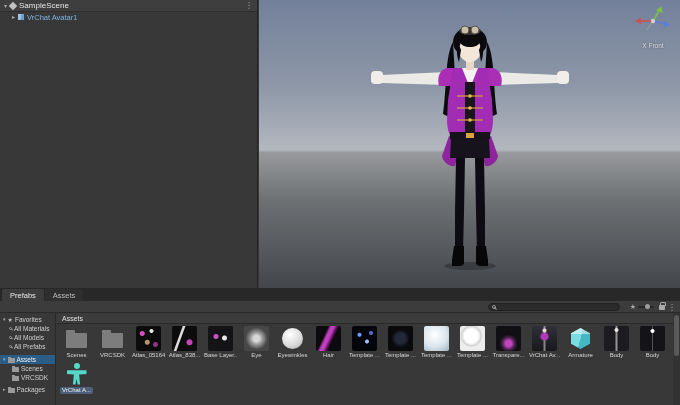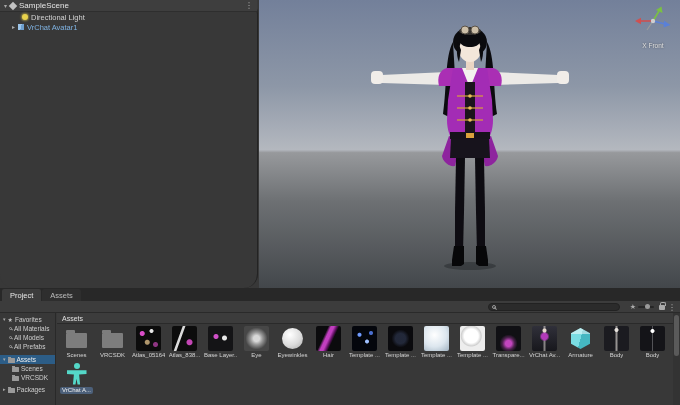--- a/index.html
+++ b/index.html
@@ -1,21 +1,21 @@
 <!DOCTYPE html>
 <html><head>
 <meta charset="utf-8">
 <style>
   *{box-sizing:border-box;margin:0;padding:0;}
   html,body{width:680px;height:405px;overflow:hidden;background:#383838;
     font-family:"Liberation Sans",sans-serif;}
   #stage{position:relative;width:680px;height:405px;}
 
   
-  #hierarchy{position:absolute;left:0;top:0;width:258px;height:288px;background:#383838;border-right:1px solid #232323;border-radius:14px;}
+  #hierarchy{position:absolute;left:0;top:0;width:258px;height:288px;background:#383838;border-right:1px solid #232323;}
   .h-header{height:12px;background:#3e3e3e;border-bottom:1px solid #2e2e2e;display:flex;align-items:center;gap:3px;padding:0 4px;}
   .caret{font-size:6px;color:#a8a8a8;line-height:1;}
   .u-icon{width:6px;height:6px;background:#c2c2c2;transform:rotate(45deg);flex:0 0 auto;}
   .h-title{font-size:8px;color:#e4e4e4;flex:1 1 auto;white-space:nowrap;overflow:hidden;}
   .kebab{font-size:8px;color:#b8b8b8;line-height:1;}
   .h-row{height:10px;display:flex;align-items:center;gap:3px;font-size:7.5px;color:#d2d2d2;white-space:nowrap;}
   .h-row.light{padding-left:22px;}
   .h-row.prefab{padding-left:12px;color:#7fb3e3;}
   .sun{width:6px;height:6px;border-radius:50%;background:#e8d24c;box-shadow:0 0 2px 1px rgba(232,210,76,.5);flex:0 0 auto;}
   .cube-blue{width:6px;height:6px;background:linear-gradient(105deg,#9cc4e8 50%,#6d9fce 50%);flex:0 0 auto;}
@@ -123,24 +123,20 @@
 
 <div id="stage">
 
   <div id="hierarchy">
     <div class="h-header">
       <span class="caret">▾</span>
       <span class="u-icon"></span>
       <span class="h-title">SampleScene</span>
       <span class="kebab">⋮</span>
     </div>
-    <div class="h-row light">
-      <span class="sun"></span>
-      <span>Directional Light</span>
-    </div>
     <div class="h-row prefab">
       <span class="caret">▸</span>
       <span class="cube-blue"></span>
       <span>VrChat Avatar1</span>
     </div>
   </div>
 
   <div id="scene">
     <svg id="avatar" viewBox="0 0 210 260" width="210" height="260">
       <ellipse cx="105" cy="250" rx="26" ry="4" fill="rgba(20,22,26,.35)"></ellipse>
@@ -190,21 +186,21 @@
         <path d="M31,16.8 L37.5,21 L30.5,23.5 Z" fill="#5a80d8"></path>
         <line x1="20" y1="17" x2="14" y2="26" stroke="#9a9a9a" stroke-width="1.2"></line>
         <circle cx="20" cy="17" r="2.2" fill="#cfcfcf"></circle>
       </svg>
       <div class="gizmo-label">X Front</div>
     </div>
   </div>
 
   <div id="project">
     <div class="tabbar">
-      <div class="tab active">Project</div>
+      <div class="tab active">Prefabs</div>
       <div class="tab">Assets</div>
     </div>
 
     <div class="ptoolbar">
       <div class="searchbox">
         <i class="mag"></i>
         <input value="" style="">
       </div>
       <span class="tb-star">★</span>
       <div class="slider">

